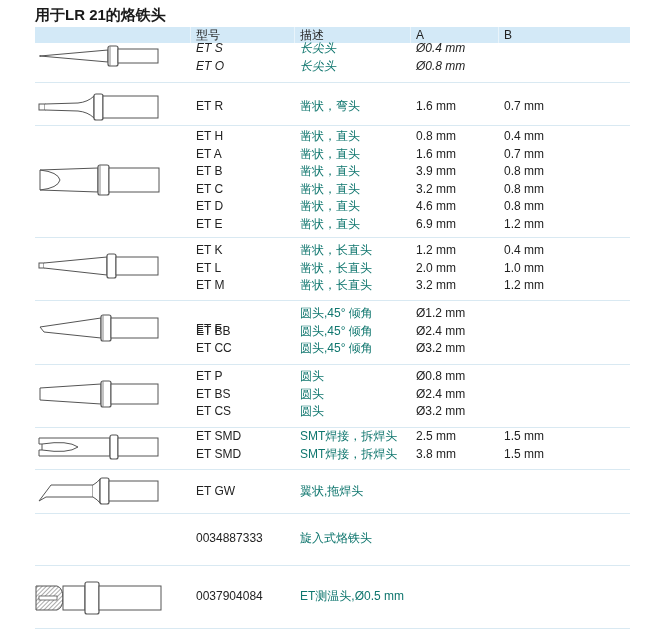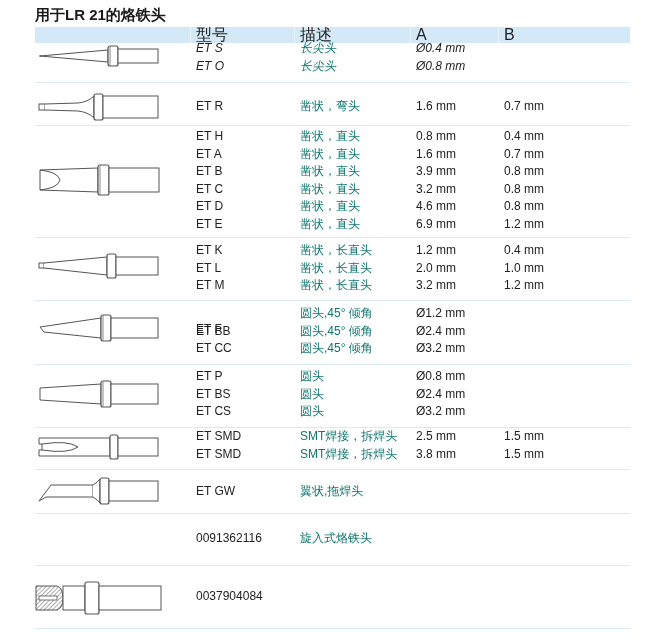--- a/index.html
+++ b/index.html
@@ -12,21 +12,21 @@
     position: absolute; left: 35px; top: 6px;
     font-size: 15px; font-weight: bold; color: #1a1a1a;
     letter-spacing: 0px;
   }
   .header {
     position: absolute; left: 35px; top: 27px; width: 595px; height: 16px;
     background: #d3e9f7;
   }
   .hcell {
     position: absolute; top: 0; height: 16px; line-height: 16px;
-    font-size: 16px; color: #222;
+    font-size: 12px; color: #222;
   }
   .hcell.div::before {
     content: ""; position: absolute; left: -6px; top: 0; width: 1px; height: 16px;
     background: #e9f4fb;
   }
   .group {
     position: absolute; left: 35px; width: 595px;
     border-bottom: 1px solid #d9e9f2;
   }
   .tip { position: absolute; left: 0; }
@@ -222,34 +222,35 @@
       <path d="M55 9 Q60 6 62 3 L62 27 Q60 24 55 21" fill="#fff" stroke="#555" stroke-width="1"></path>
       <rect x="62" y="2" width="9" height="26" rx="2" fill="#fff" stroke="#555" stroke-width="1.2"></rect>
       <rect x="71" y="5" width="49" height="20" fill="#fff" stroke="#555" stroke-width="1"></rect>
     </svg>
   </div>
   <div class="cell c-model" style="top:13px">ET GW</div>
   <div class="cell c-desc" style="top:13px">翼状,拖焊头</div>
 </div>
 
 <div class="group" style="top:514px;height:51px;">
-  <div class="cell c-model" style="top:16px">0091362116</div>
+  <div class="cell c-model" style="top:16px">0034887333</div>
   <div class="cell c-desc" style="top:16px">旋入式烙铁头</div>
 </div>
 
 <div class="group" style="top:566px;height:62px;">
   <div class="tip" style="left:0px;top:14px;">
     <defs></defs>
     <svg width="130" height="36" viewBox="0 0 130 36">
       <defs>
         <pattern id="hatch" width="3" height="3" patternUnits="userSpaceOnUse" patternTransform="rotate(45)">
           <line x1="0" y1="0" x2="0" y2="3" stroke="#555" stroke-width="1"></line>
         </pattern>
       </defs>
       <path d="M1 6 L22 6 Q28 8 28 18 Q28 28 22 30 L1 30 Z" fill="url(#hatch)" stroke="#555" stroke-width="1"></path>
       <rect x="4" y="16" width="18" height="4" fill="#fff" stroke="#555" stroke-width="0.8"></rect>
       <rect x="28" y="6" width="22" height="24" fill="#fff" stroke="#555" stroke-width="1"></rect>
       <rect x="50" y="2" width="14" height="32" rx="2" fill="#fff" stroke="#555" stroke-width="1.2"></rect>
       <rect x="64" y="6" width="62" height="24" fill="#fff" stroke="#555" stroke-width="1"></rect>
     </svg>
   </div>
   <div class="cell c-model" style="top:22px">0037904084</div>
+  <div class="cell c-desc" style="top:22px">ET测温头,Ø0.5 mm</div>
 </div>
 
 </body></html>

